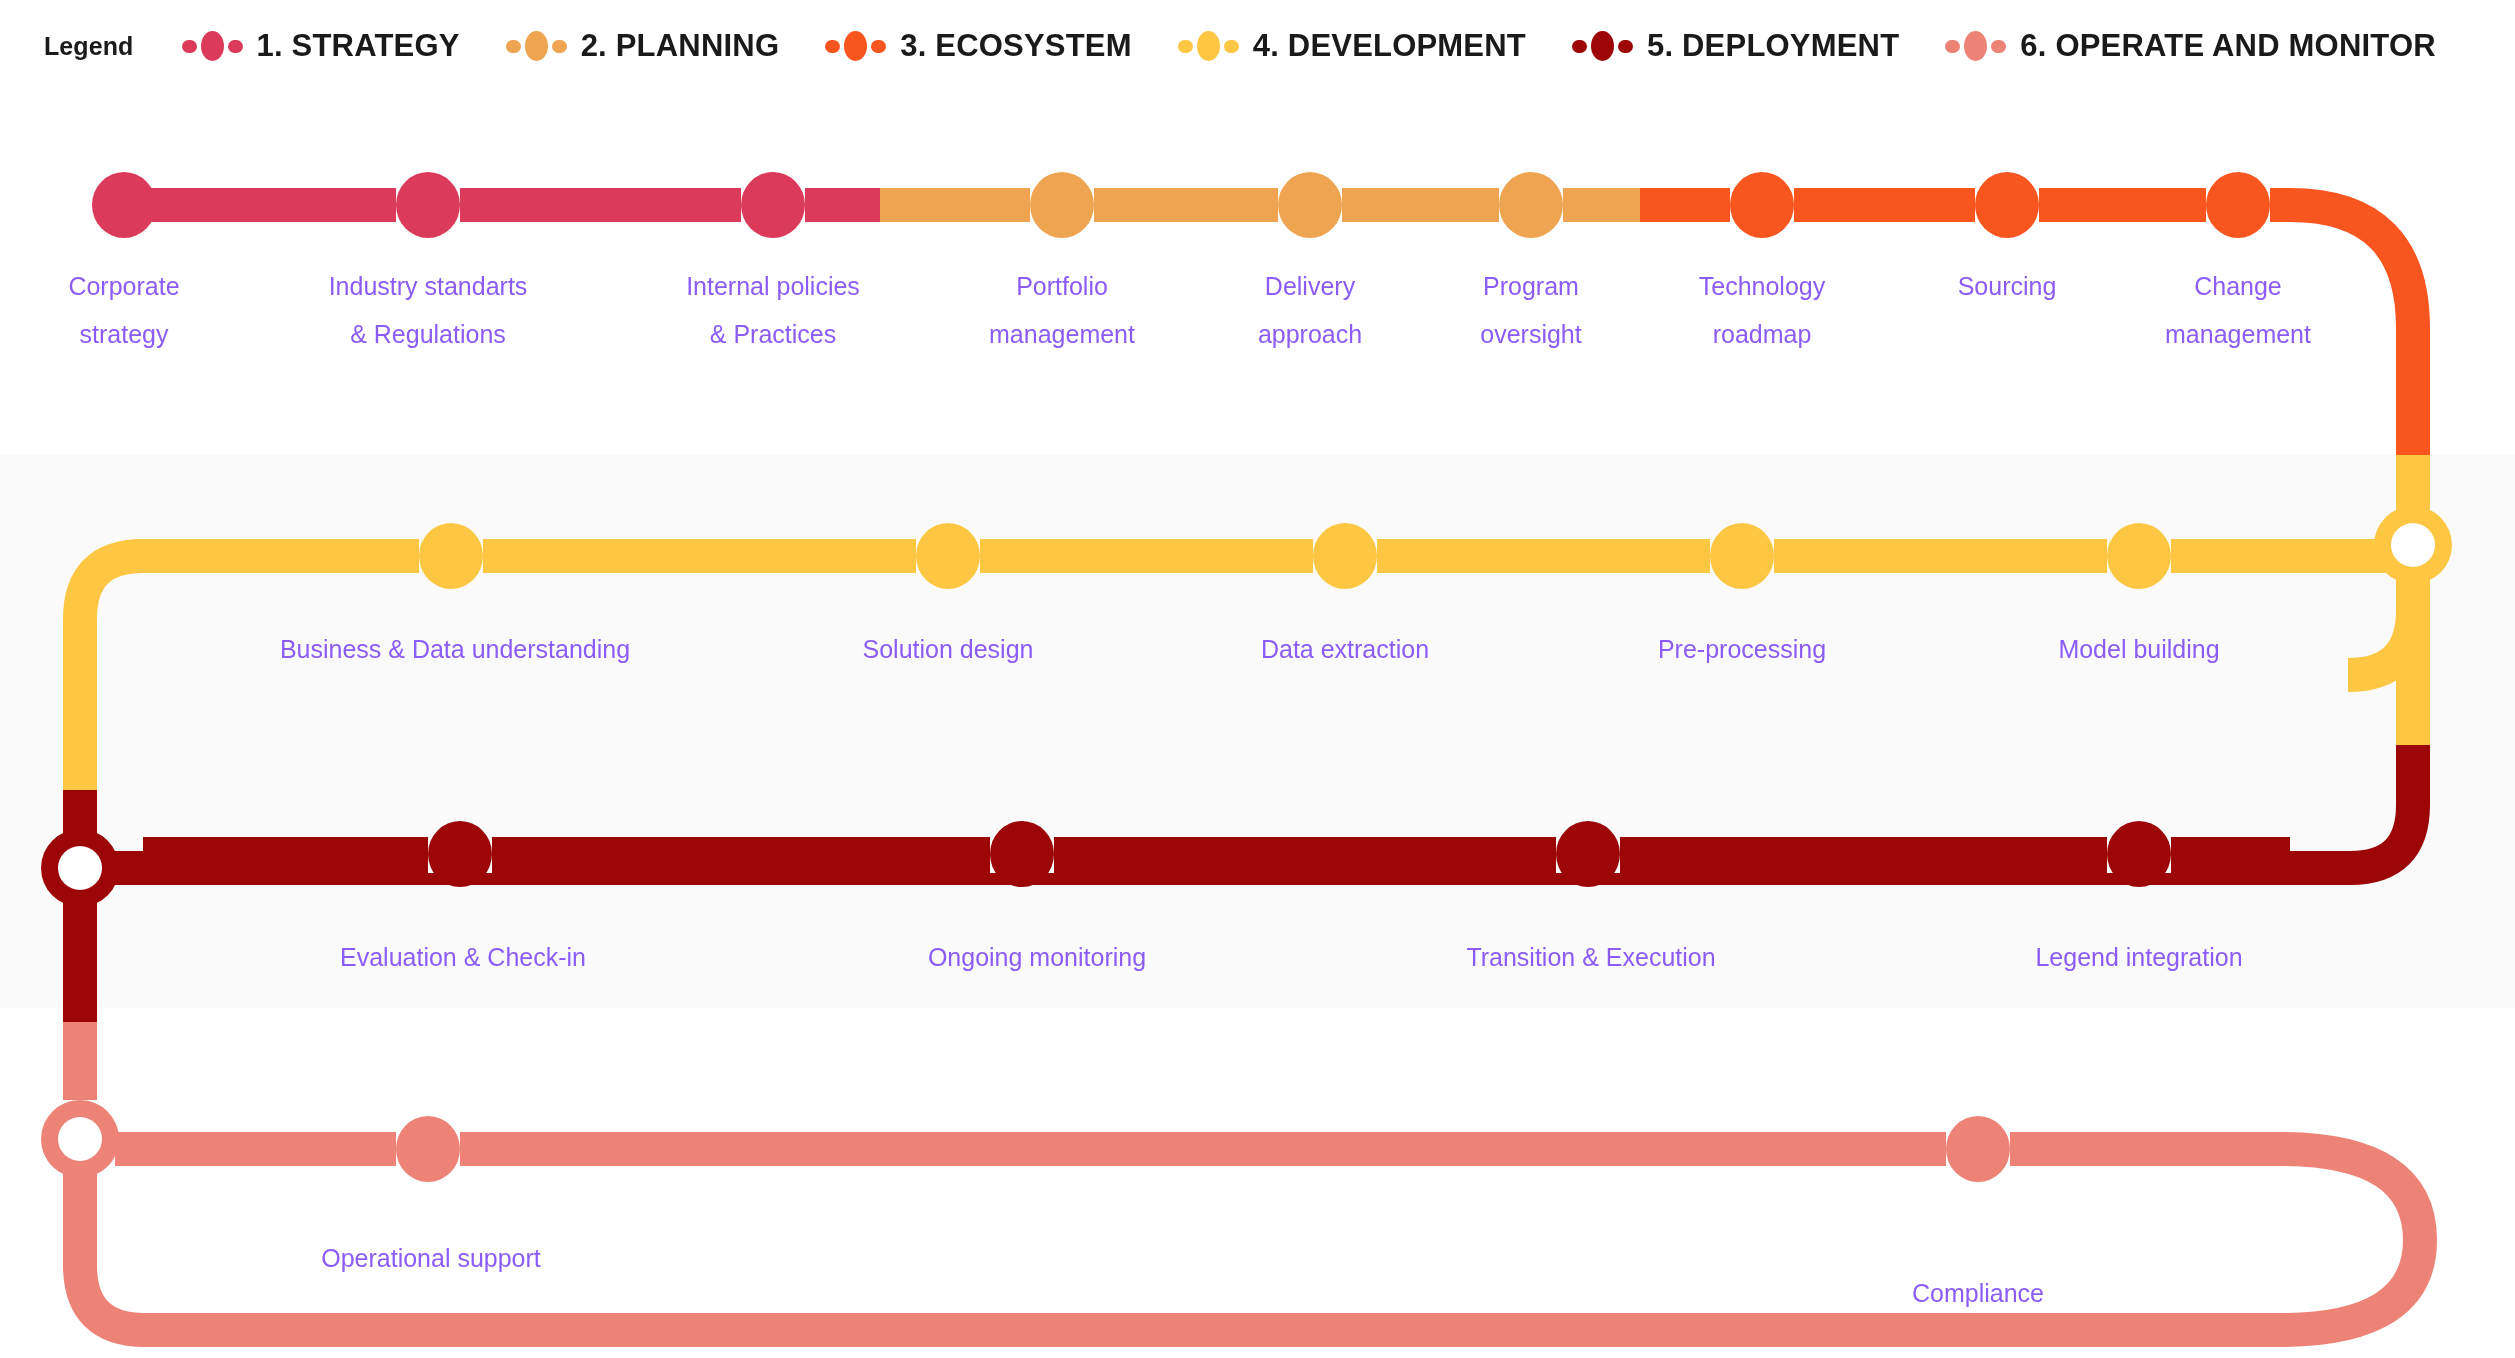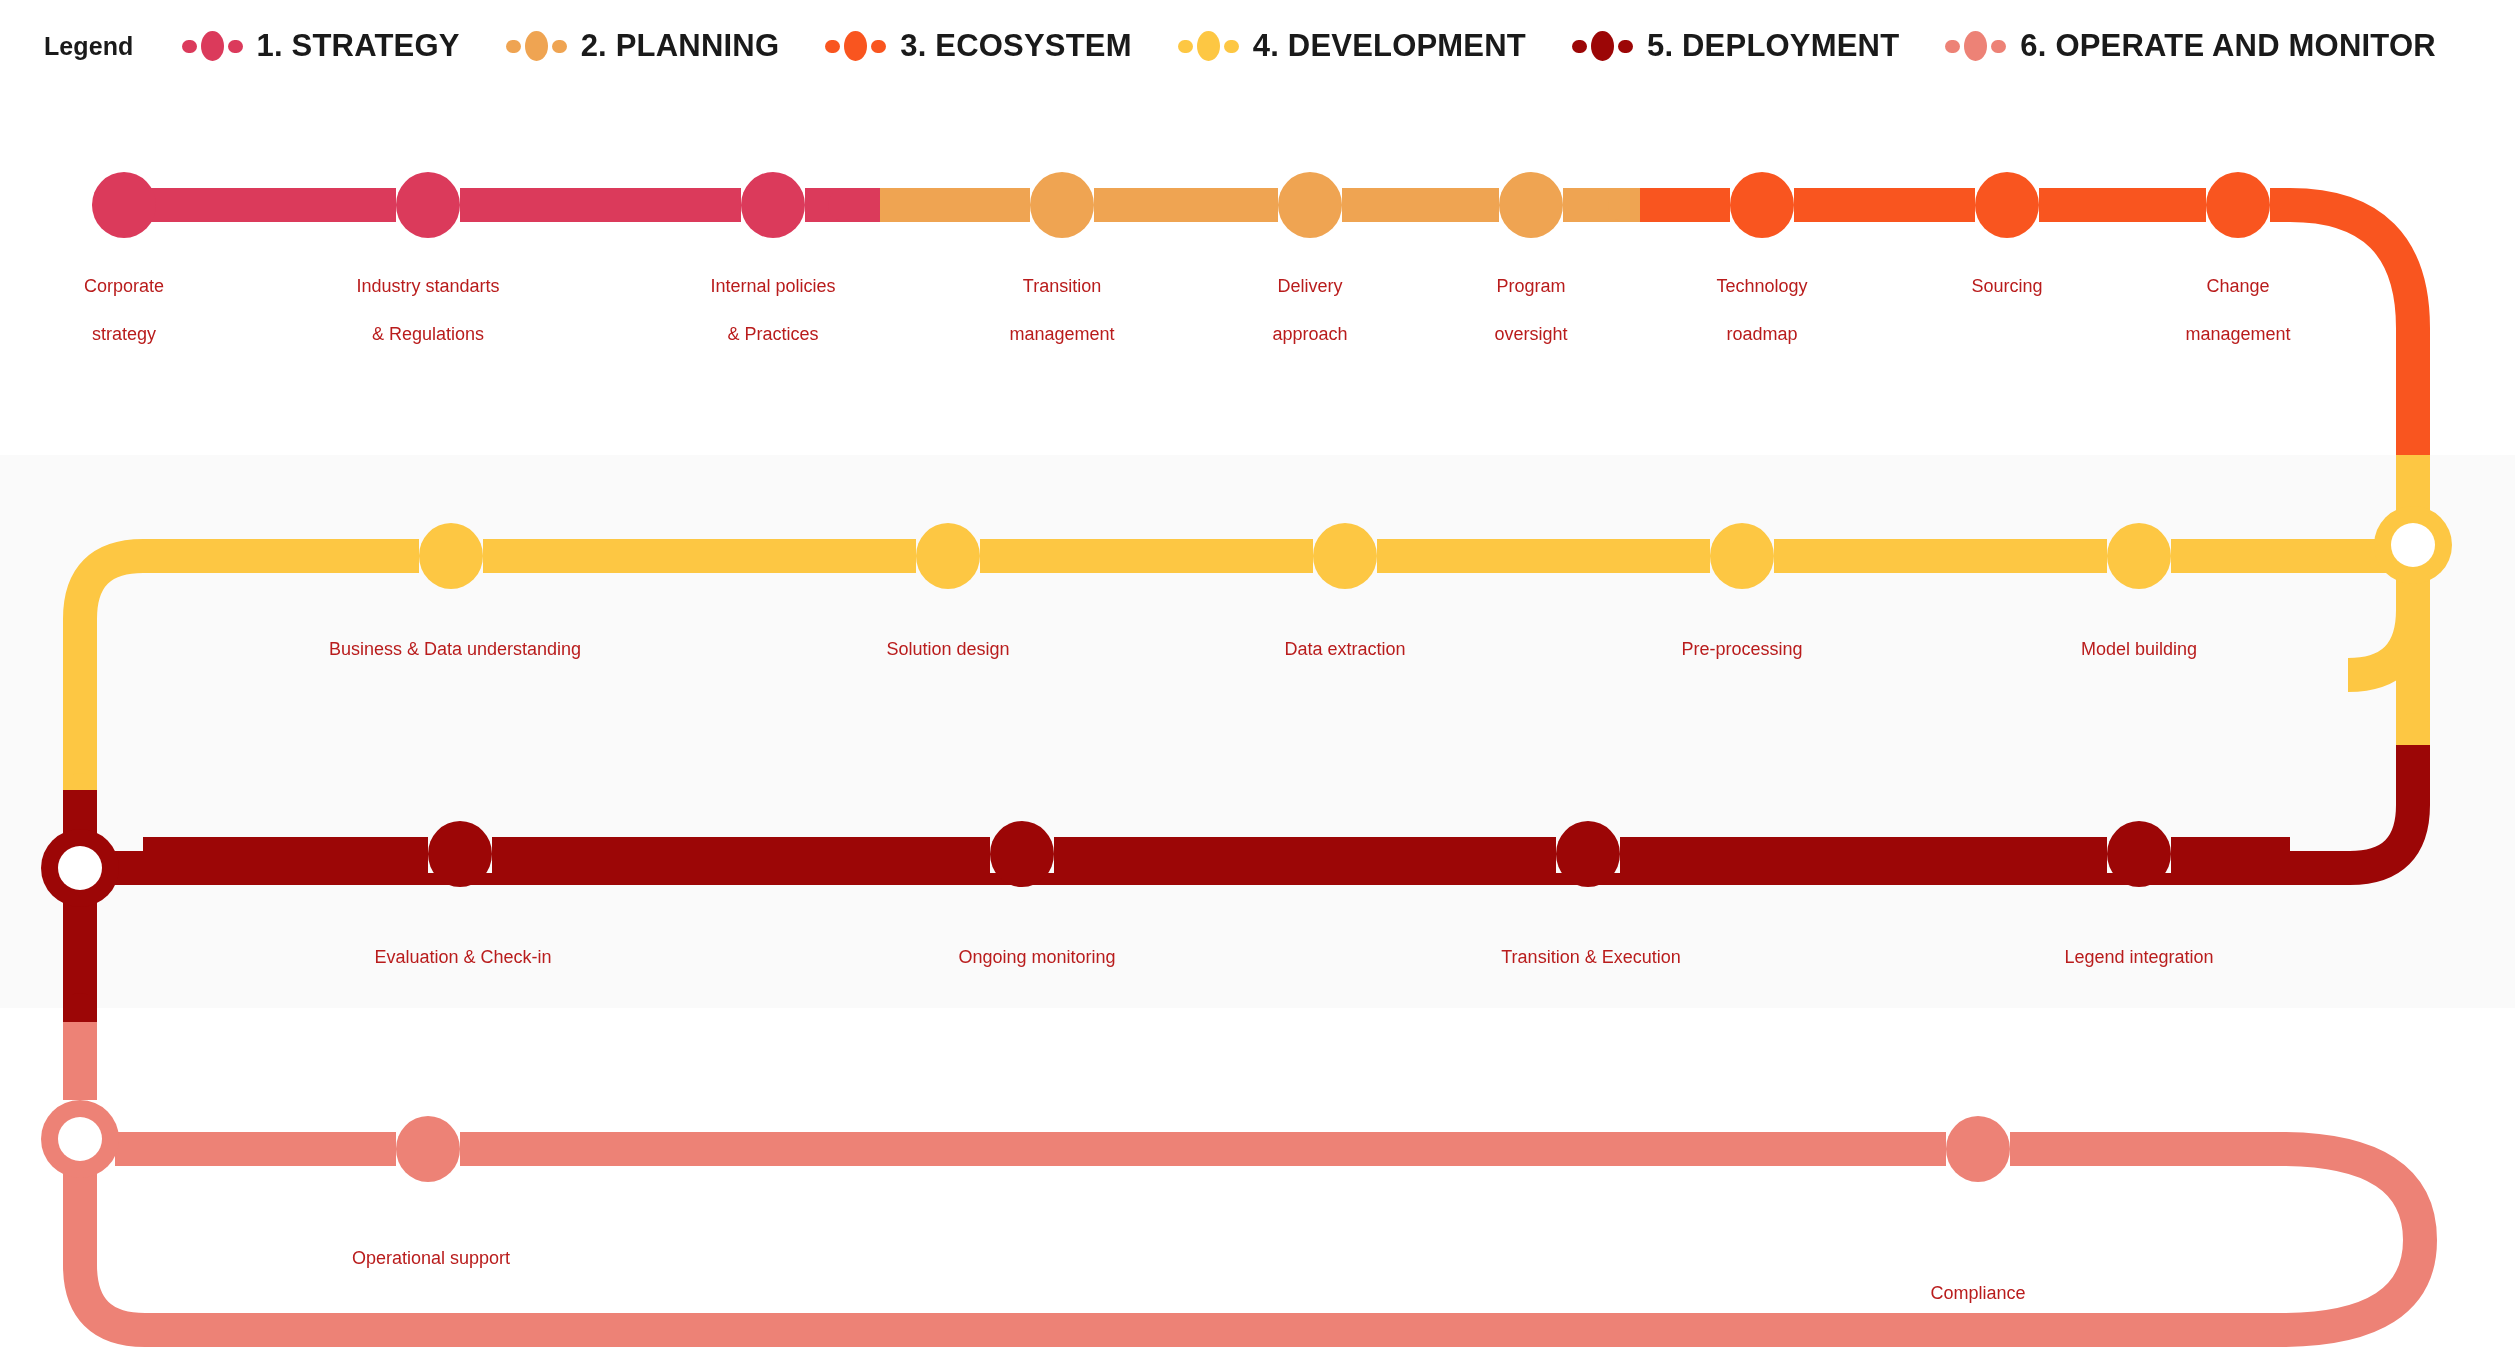--- a/index.html
+++ b/index.html
@@ -79,23 +79,23 @@
   #map {
     position: absolute;
     left: 0; top: 0;
     width: 2515px;
     height: 1358px;
   }
 
   
   .station-label {
     position: absolute;
-    font-size: 18px;
+    font-size: 25px;
     line-height: 48px;
-    color: #b91c1c;
+    color: #8b5cf6;
     text-align: center;
     transform: translateX(-50%);
     white-space: pre-line;
     pointer-events: none;
   }
 </style>
 </head>
 <body>
 
 <div id="legend">
@@ -283,21 +283,21 @@
     <circle cx="80" cy="1139" r="22" fill="#ffffff"></circle>
   </g>
 </svg>
 
 <div class="station-label" style="left:124px;  top:262px;">Corporate
 strategy</div>
 <div class="station-label" style="left:428px;  top:262px;">Industry standarts
 &amp; Regulations</div>
 <div class="station-label" style="left:773px;  top:262px;">Internal policies
 &amp; Practices</div>
-<div class="station-label" style="left:1062px; top:262px;">Transition
+<div class="station-label" style="left:1062px; top:262px;">Portfolio
 management</div>
 <div class="station-label" style="left:1310px; top:262px;">Delivery
 approach</div>
 <div class="station-label" style="left:1531px; top:262px;">Program
 oversight</div>
 <div class="station-label" style="left:1762px; top:262px;">Technology
 roadmap</div>
 <div class="station-label" style="left:2007px; top:262px;">Sourcing</div>
 <div class="station-label" style="left:2238px; top:262px;">Change
 management</div>

